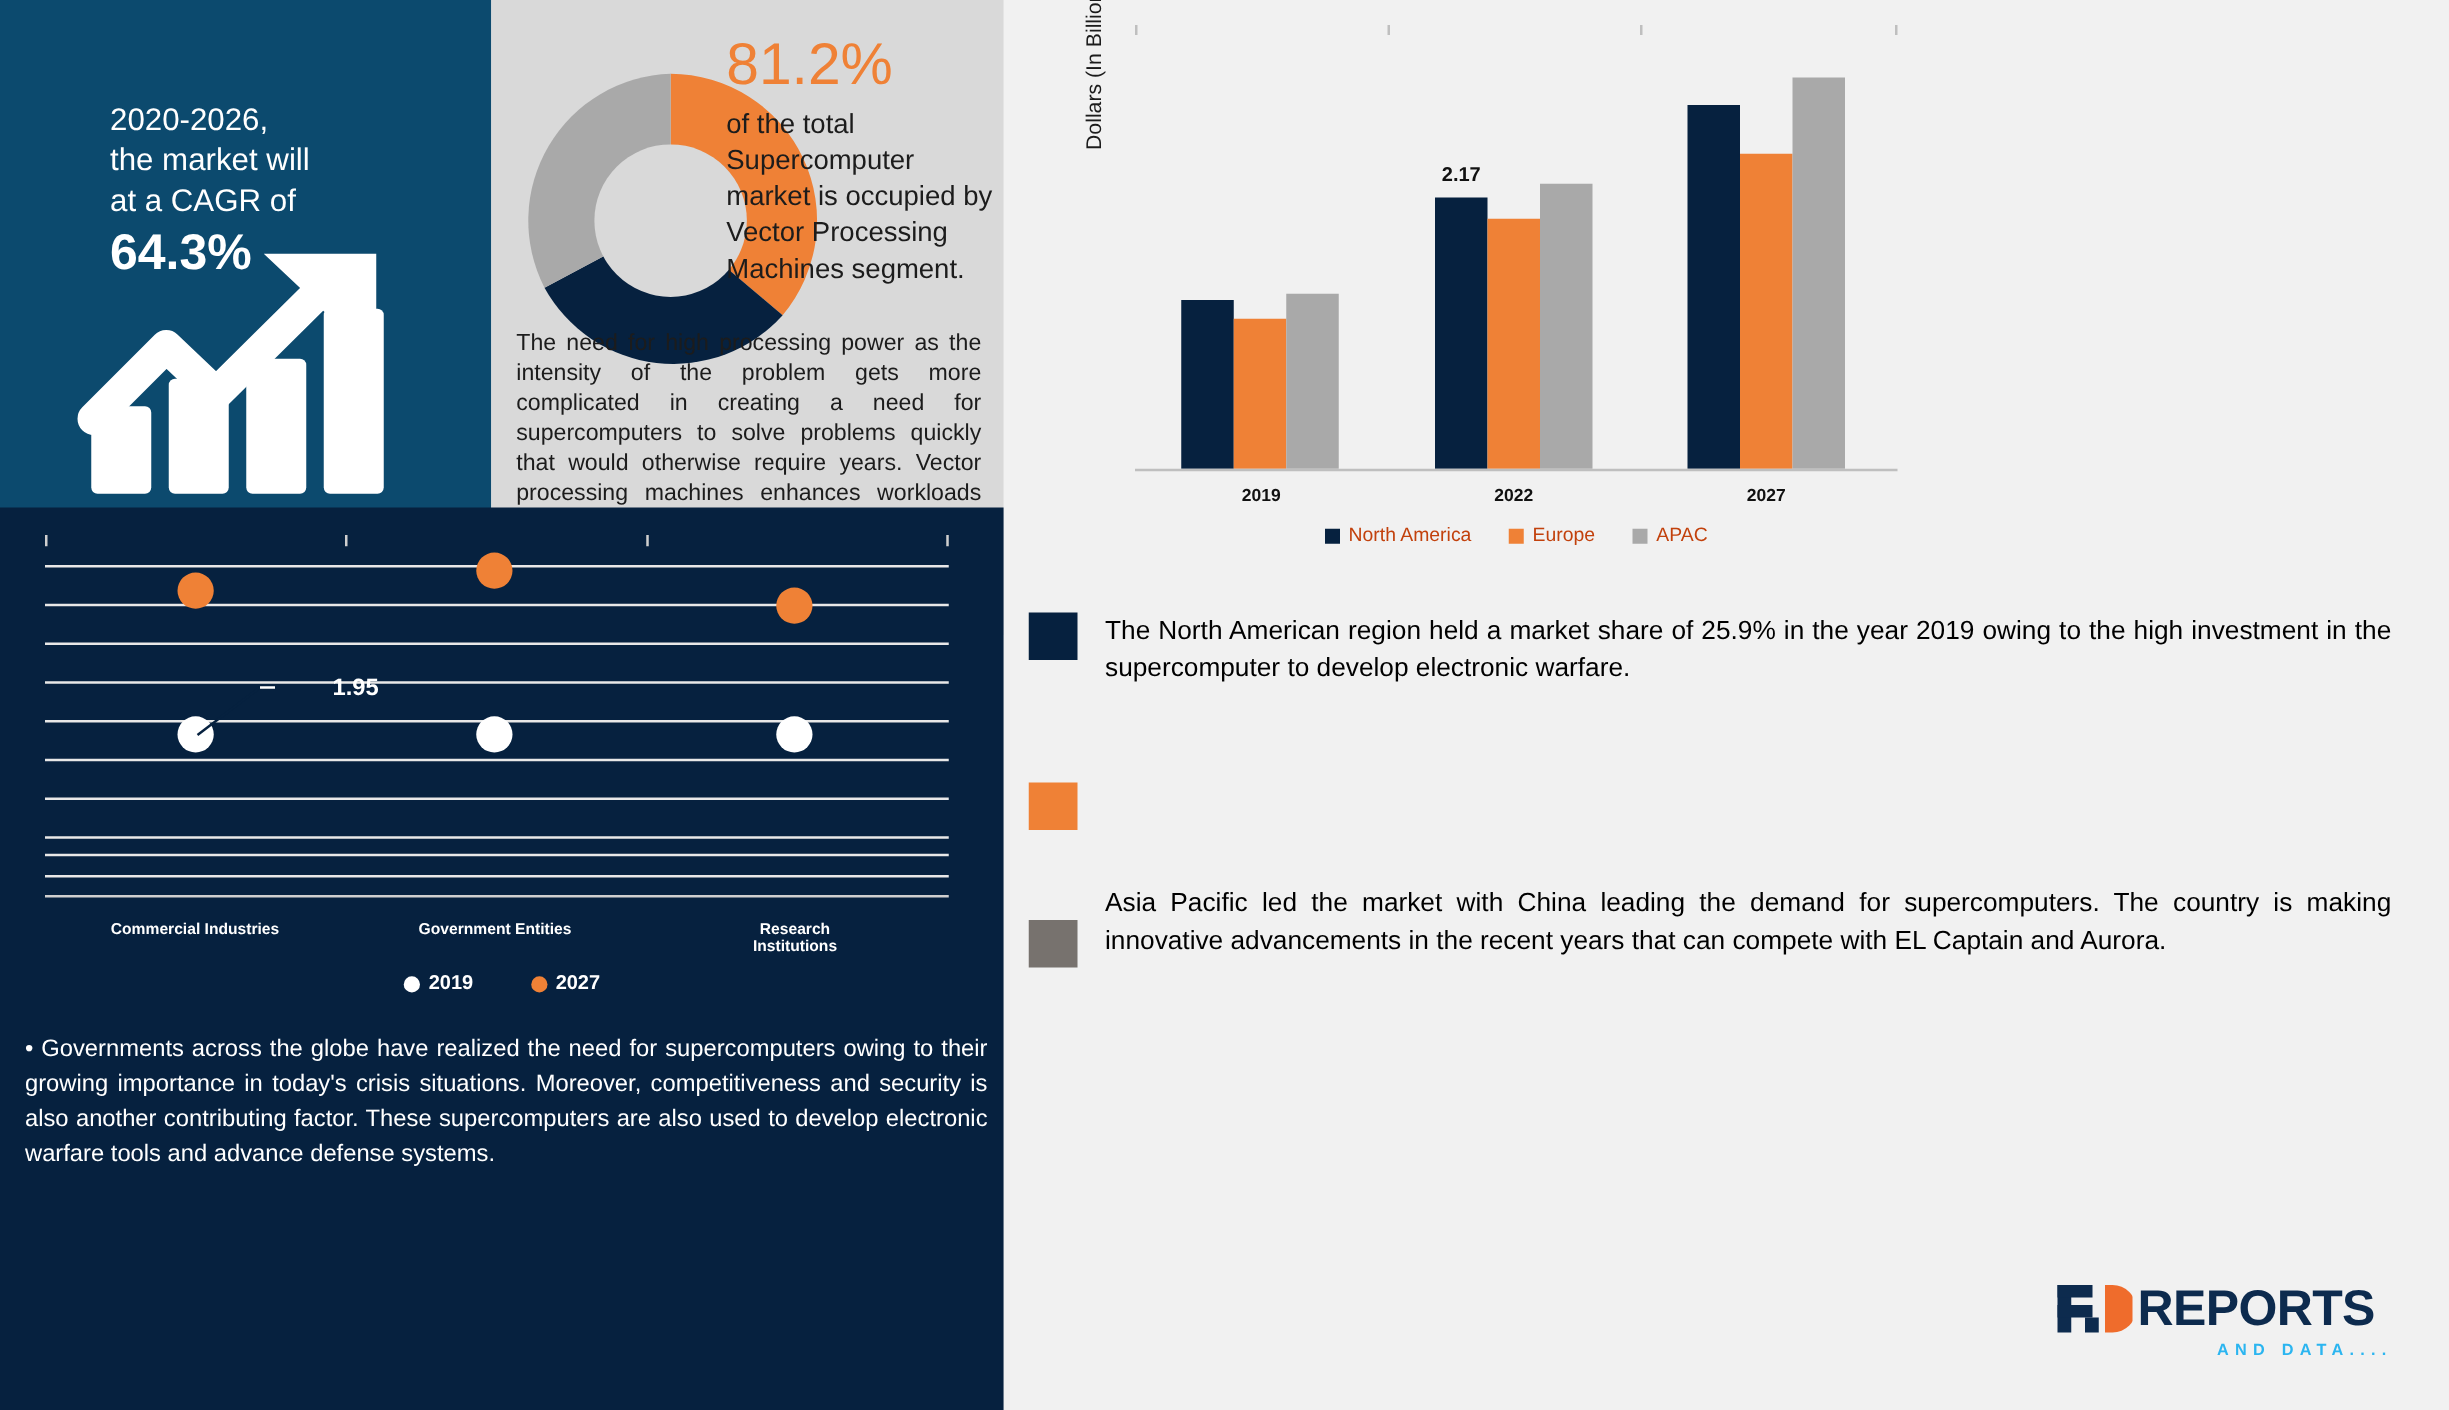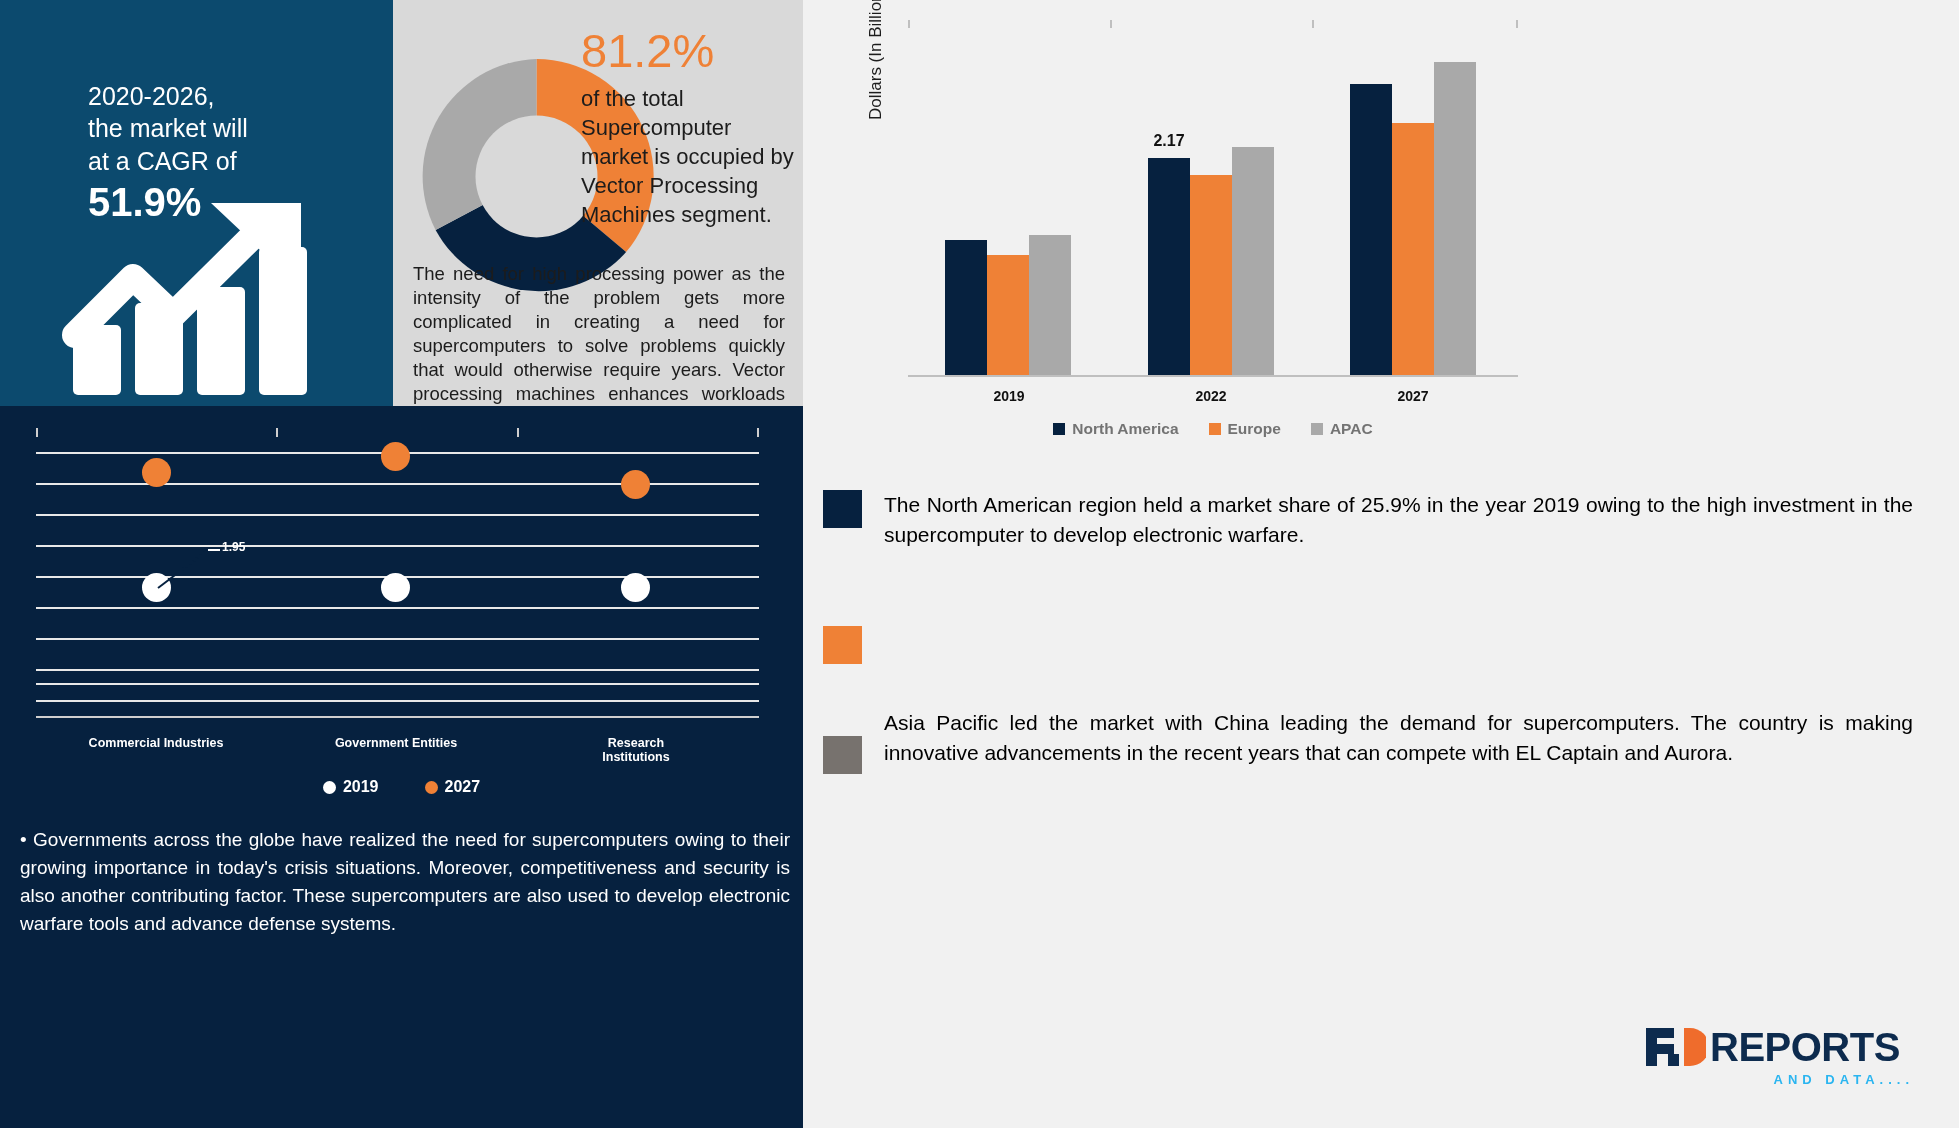--- a/index.html
+++ b/index.html
@@ -41,21 +41,21 @@
   .panel-dot {
     position:absolute; left:0; top:406px; width:803px; height:722px;
     background:#06213f;
   }
   .dotplot { position:absolute; left:36px; top:22px; width:723px; height:290px; }
   .dp-grid-line { position:absolute; left:0; height:2px; background:#e8e8e8; width:723px; }
   .dp-axis { position:absolute; left:0; bottom:0; height:2px; background:#cfcfcf; width:723px; }
   .dp-tick { position:absolute; width:2px; height:9px; background:#cfcfcf; top:0; }
   .dp-dot { position:absolute; width:29px; height:29px; border-radius:50%; }
   .dp-label-1 {
-    position:absolute; color:#ffffff; font-size:12px; font-weight:700;
+    position:absolute; color:#ffffff; font-size:19px; font-weight:700;margin-left:44px;
   }
   .dp-cats { position:absolute; left:36px; top:330px; width:723px; height:20px; }
   .dp-cat {
     position:absolute; color:#ffffff; font-size:12.5px; font-weight:700;
     text-align:center; transform:translateX(-50%);
   }
   .dp-legend {
     position:absolute; left:0; top:372px; width:803px;
     display:flex; justify-content:center; gap:46px; align-items:center;
   }
@@ -87,21 +87,21 @@
   .bc-tick { position:absolute; top:0; width:1.5px; height:8px; background:#bfbfbf; }
   .bc-xlabels { position:absolute; left:30px; top:368px; width:610px; height:20px; }
   .bc-xlab {
     position:absolute; font-size:14px; font-weight:700; color:#111;
     transform:translateX(-50%);
   }
   .bc-legend {
     position:absolute; left:30px; top:400px; width:610px;
     display:flex; justify-content:center; gap:30px; align-items:center;
   }
-  .bc-leg-item { display:flex; align-items:center; gap:7px; font-size:15.5px; color:#737373; font-weight:700; }
+  .bc-leg-item { display:flex; align-items:center; gap:7px; font-size:15.5px; color:#c2410c; font-weight:400; }
   .bc-leg-sw { width:12px; height:12px; }
 
   .bullets { position:absolute; left:20px; top:490px; width:1090px; }
   .bullet { display:flex; gap:22px; margin-bottom:44px; align-items:flex-start; }
   .bullet-sw { width:39px; height:38px; flex:0 0 39px; }
   .bullet-sw.b2 { margin-top:32px; }
   .bullet-sw.b3 { margin-top:28px; }
   .bullet-txt { font-size:21px; line-height:30px; color:#000000; text-align:justify; }
 
   .logo { position:absolute; right:45px; bottom:42px; width:270px; height:62px; }
@@ -114,21 +114,21 @@
 </head>
 <body>
 
 <div class="canvas">
 
   <div class="panel-accelerate">
     <div class="acc-text">
       <div class="acc-l1">2020-2026,</div>
       <div class="acc-l2">the market will</div>
       <div class="acc-l3">at a CAGR of</div>
-      <div class="acc-pct">51.9%</div>
+      <div class="acc-pct">64.3%</div>
     </div>
     <div class="acc-graphic">
       <svg viewBox="0 0 260 205" width="260" height="205">
         <rect x="18" y="130" width="48" height="70" rx="5" fill="#ffffff"></rect>
         <rect x="80" y="108" width="48" height="92" rx="5" fill="#ffffff"></rect>
         <rect x="142" y="92" width="48" height="108" rx="5" fill="#ffffff"></rect>
         <rect x="204" y="52" width="48" height="148" rx="5" fill="#ffffff"></rect>
         <path d="M20 140 L78 82 L118 120 L215 24" stroke="#ffffff" stroke-width="26" fill="none" stroke-linecap="round" stroke-linejoin="round"></path>
         <path d="M156 8 L246 8 L246 96 L214 64 L190 40 Z" fill="#ffffff"></path>
       </svg>

